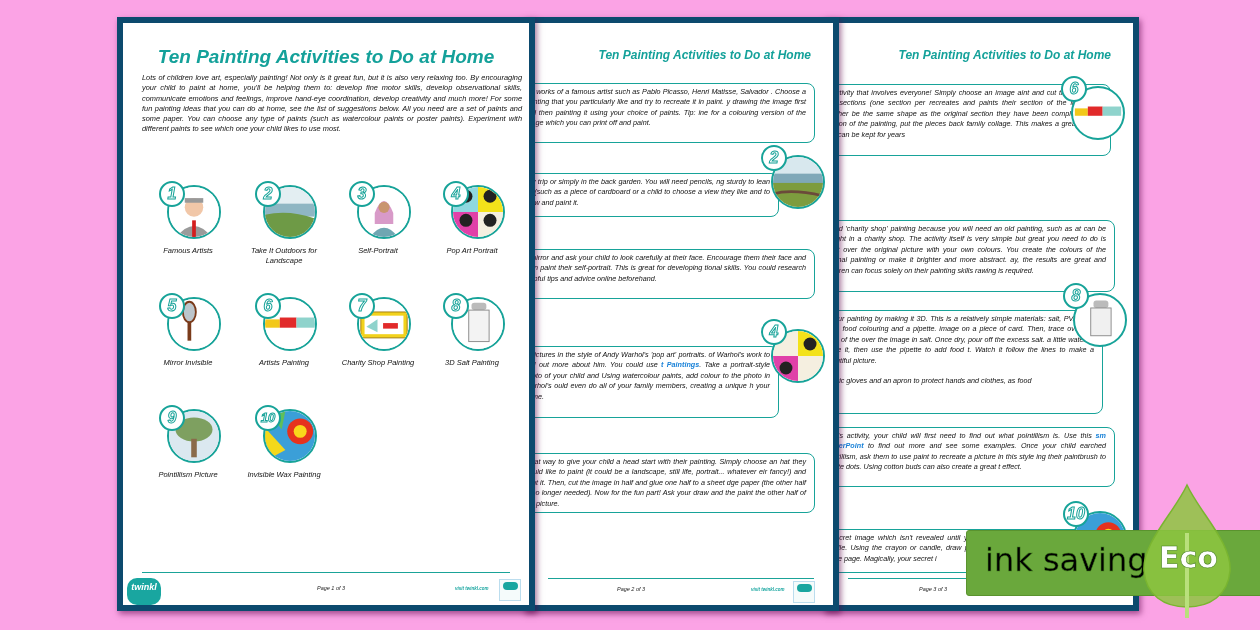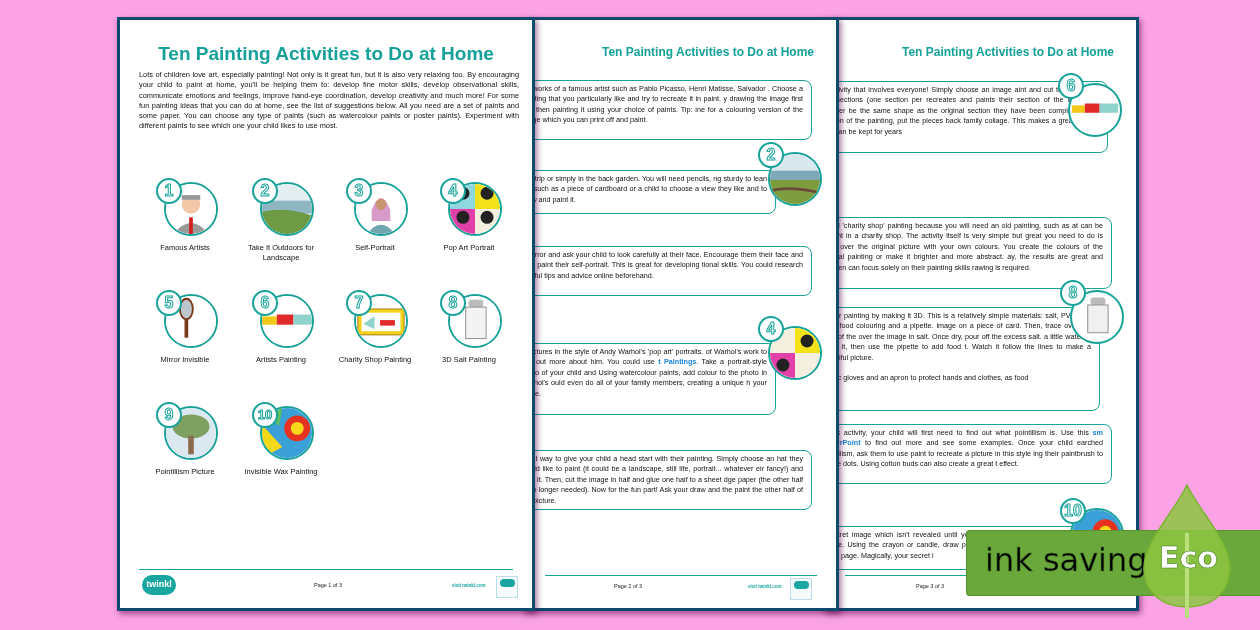--- a/index.html
+++ b/index.html
@@ -2,22 +2,23 @@
 <html><head>
 <meta charset="utf-8">
 <style>
   * { box-sizing: border-box; margin: 0; padding: 0; }
   html, body { width: 1260px; height: 630px; overflow: hidden; }
   body { background: #fba3e5; font-family: "Liberation Sans", sans-serif; position: relative; }
 
   .page {
     position: absolute; background: #fff;
     box-shadow: 2px 3px 6px rgba(90,0,70,0.55);
-    border: 3px solid #0c4a6e;
+    border: 6px solid #0c4a6e;
     overflow: hidden;
+    font-style: italic;
   }
   #p3 { left: 823px; top: 17px; width: 316px; height: 594px; }
   #p2 { left: 523px; top: 17px; width: 316px; height: 594px; }
   #p1 { left: 117px; top: 17px; width: 418px; height: 594px; }
   .p1-title { position: absolute; left: 0; top: 23px; width: 100%; text-align: center; font-size: 19px; font-weight: bold; color: #14a19a; }
   .p1-body { position: absolute; left: 19px; top: 50px; width: 380px; font-size: 7.4px; line-height: 10.3px; color: #111; text-align: justify; }
   .p1-body p + p { margin-top: 5px; }
 
   .grid-item { position: absolute; width: 90px; text-align: center; }
   .circle-wrap { position: relative; width: 90px; height: 62px; margin: 0 auto; }
@@ -305,21 +306,21 @@
             <circle cx="38" cy="22" r="14" fill="#e6321e"></circle>
             <circle cx="38" cy="22" r="7" fill="#f9d71b"></circle>
           </svg>
       </div>
       <div class="num-circle" style="font-size:13px;">10</div>
     </div>
     <div class="grid-label">Invisible Wax Painting</div>
   </div>
 
   <div class="footer-line" style="top:549px;"></div>
-  <div class="twinkl-logo" style="left:22px; top:555px; width:34px; height:20px; line-height:18px;">twinkl</div>
+  <div class="twinkl-logo" style="left:4px; top:555px; width:34px; height:27px; line-height:18px;">twinkl</div>
   <div class="page-num" style="left:194px; top:562px;">Page 1 of 3</div>
   <div class="visit" style="left:332px; top:563px;">visit twinkl.com</div>
   <div class="badge" style="left:376px; top:556px;"></div>
 </div>
 
 <div class="eco-bar">
   <div class="eco-text">ink saving</div>
 </div>
 <svg class="leaf" viewBox="0 0 94 135">
   <path d="M47 2 C60 30 92 60 90 88 C88 112 70 124 47 124 C24 124 6 112 4 88 C2 60 34 30 47 2Z" fill="#8dc63f" fill-opacity="0.85" stroke="#7ab530" stroke-width="1.5"></path>

